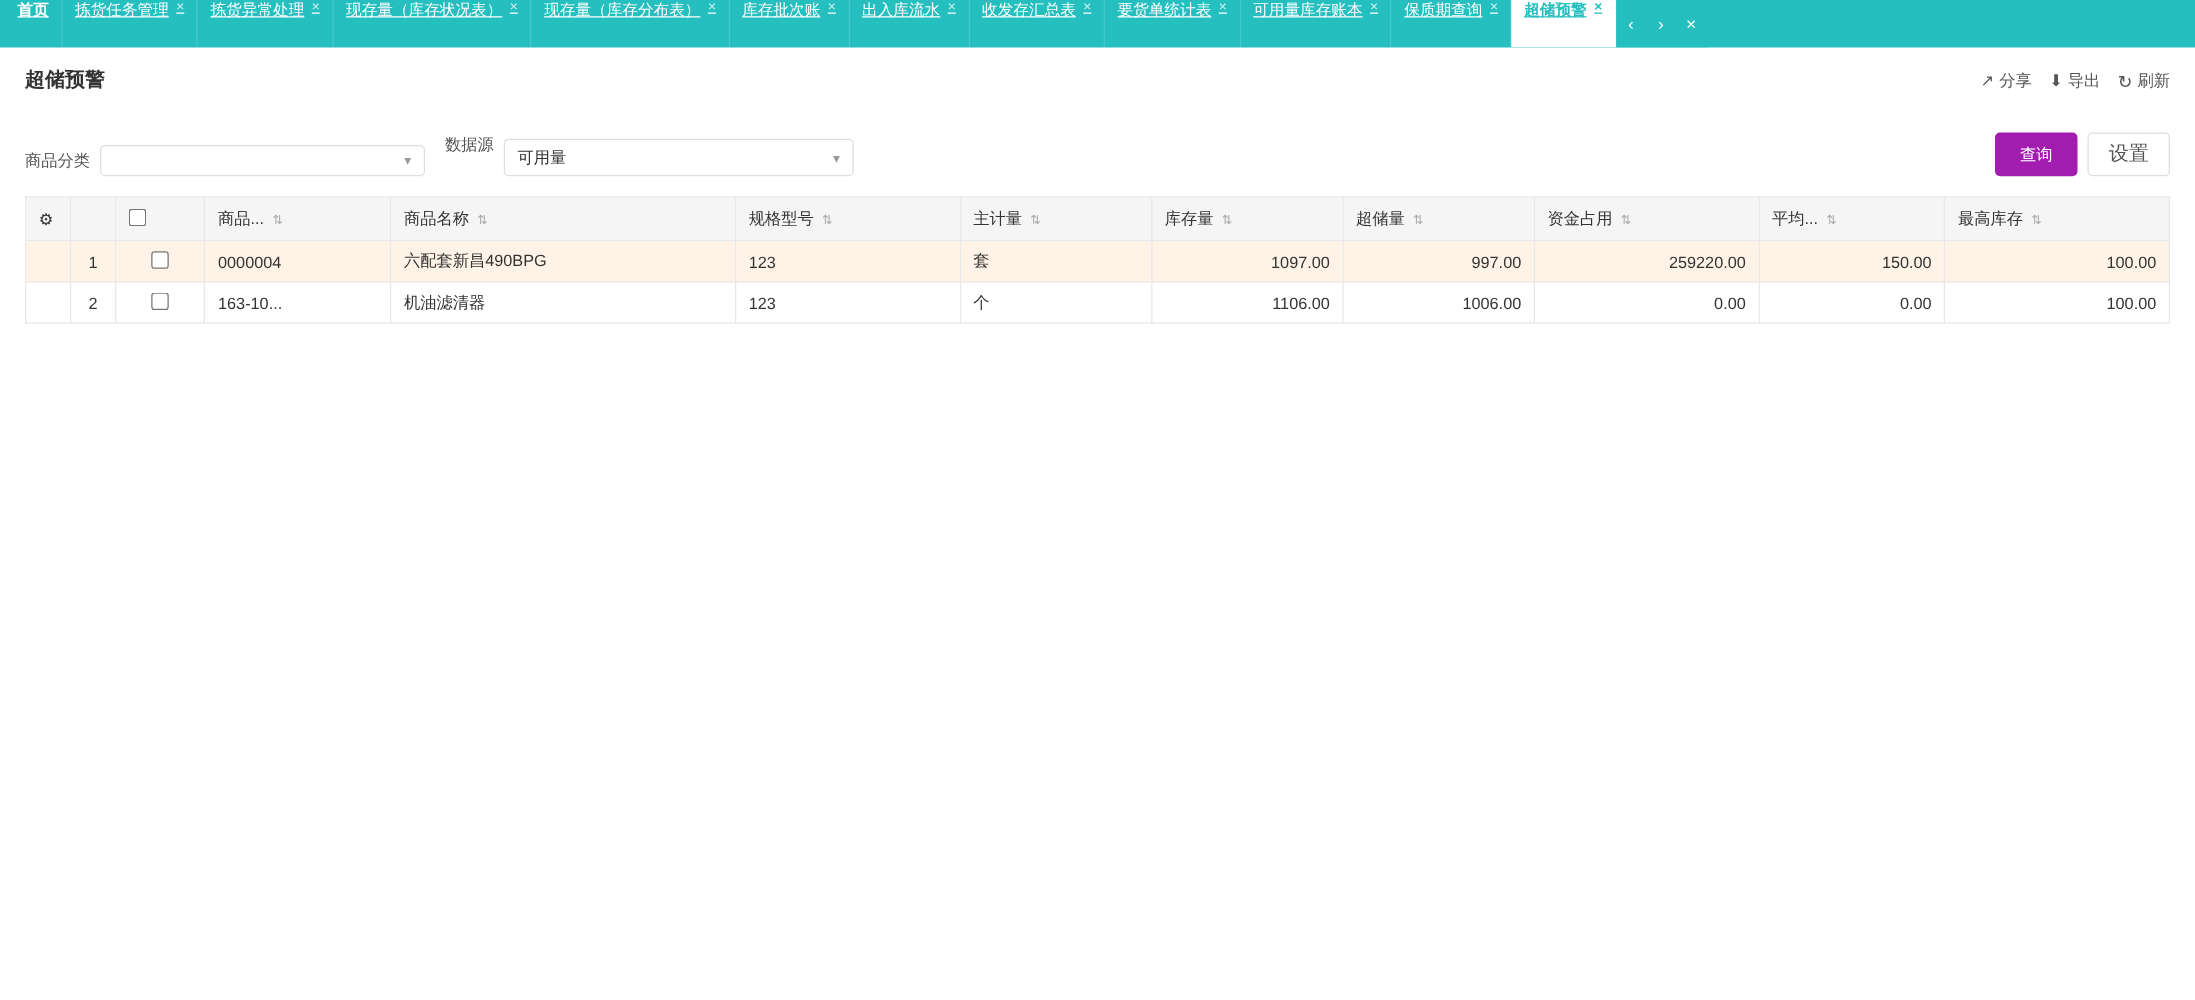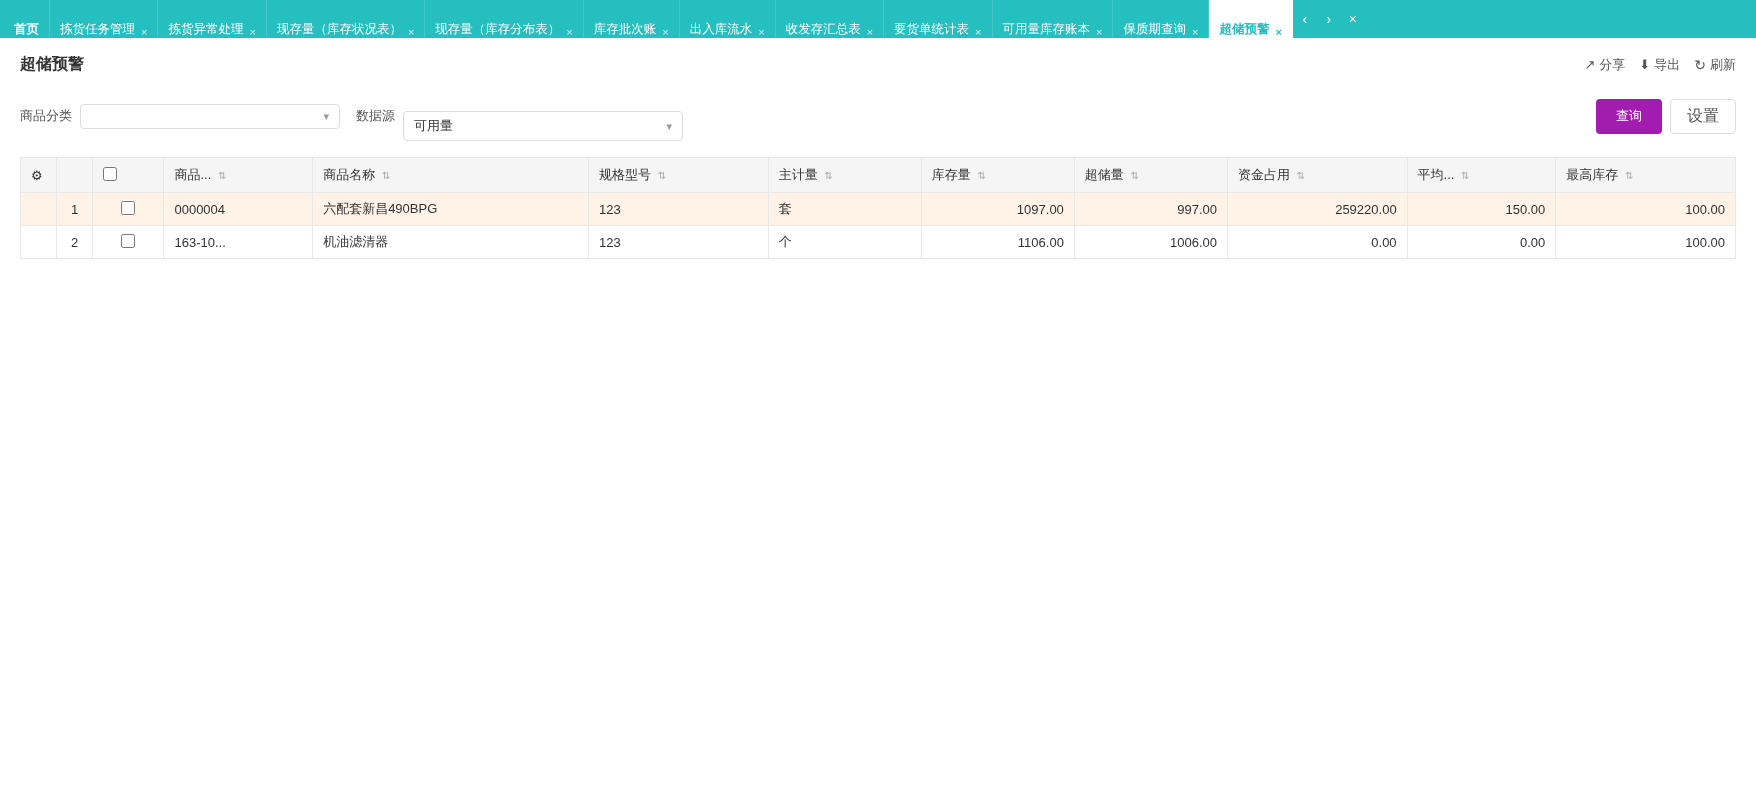--- a/index.html
+++ b/index.html
@@ -9,29 +9,30 @@
     .top-nav {
       display: flex;
       align-items: center;
       background: #26bfbf;
       height: 38px;
       padding: 0 4px;
       overflow: hidden;
     }
     .top-nav-item {
       display: flex;
-      align-items: flex-end;
+      align-items: flex-start;
       height: 38px;
       padding: 0 10px;
       color: #fff;
       font-size: 12.5px;
       white-space: nowrap;
       cursor: pointer;
       border-right: 1px solid rgba(255,255,255,0.15);
       flex-shrink: 0;
+      text-decoration: underline;
     }
     .top-nav-item.active {
       background: #fff;
       color: #26bfbf;
       font-weight: bold;
     }
     .top-nav-item .close-x {
       margin-left: 6px;
       font-size: 11px;
       color: rgba(255,255,255,0.8);
@@ -150,21 +151,21 @@
     .td-num { text-align: right; }
 
     .checkbox-cell { text-align: center; }
     .cb { width: 14px; height: 14px; cursor: pointer; }
 
     .gear-icon-cell { text-align: center; cursor: pointer; color: #666; }
 
     
     .filter-section {
       display: flex;
-      align-items: center;
+      align-items: flex-end;
       width: 100%;
       flex-wrap: wrap;
       gap: 16px;
       margin-bottom: 16px;
     }
     .filter-right {
       margin-left: auto;
       display: flex;
       gap: 8px;
     }

